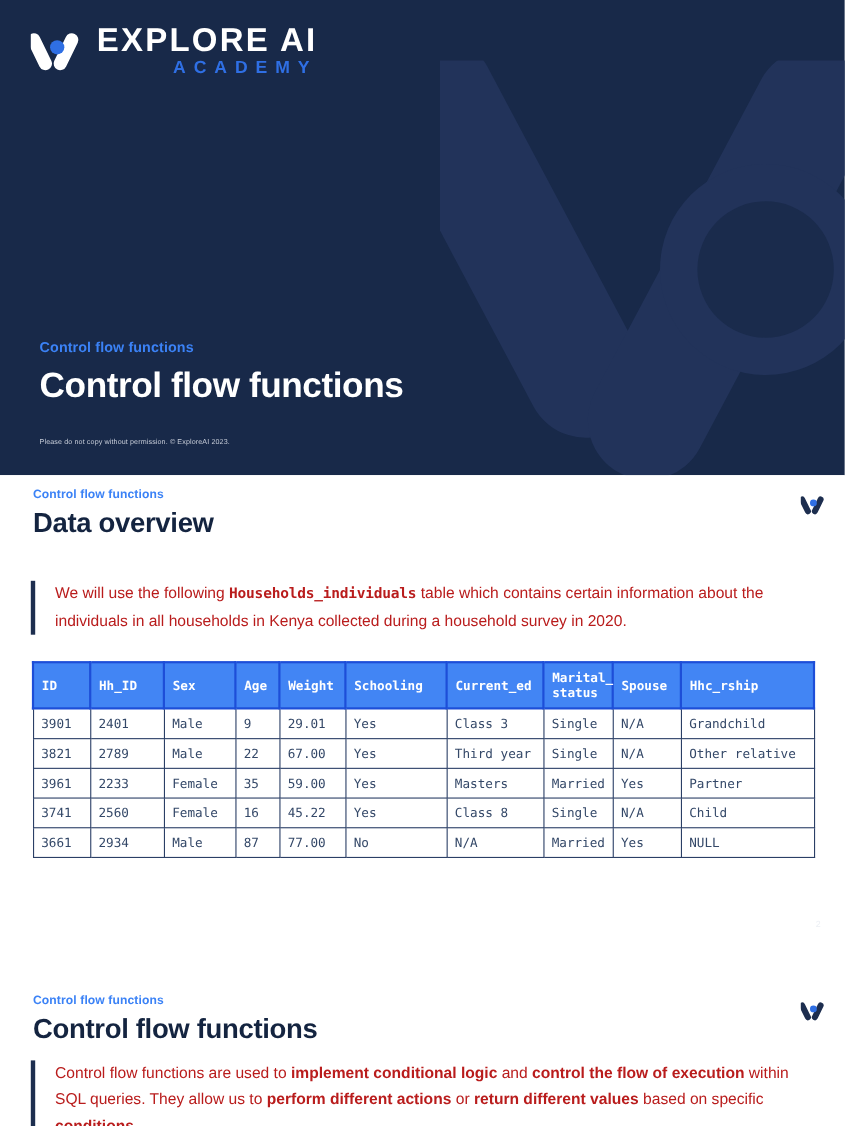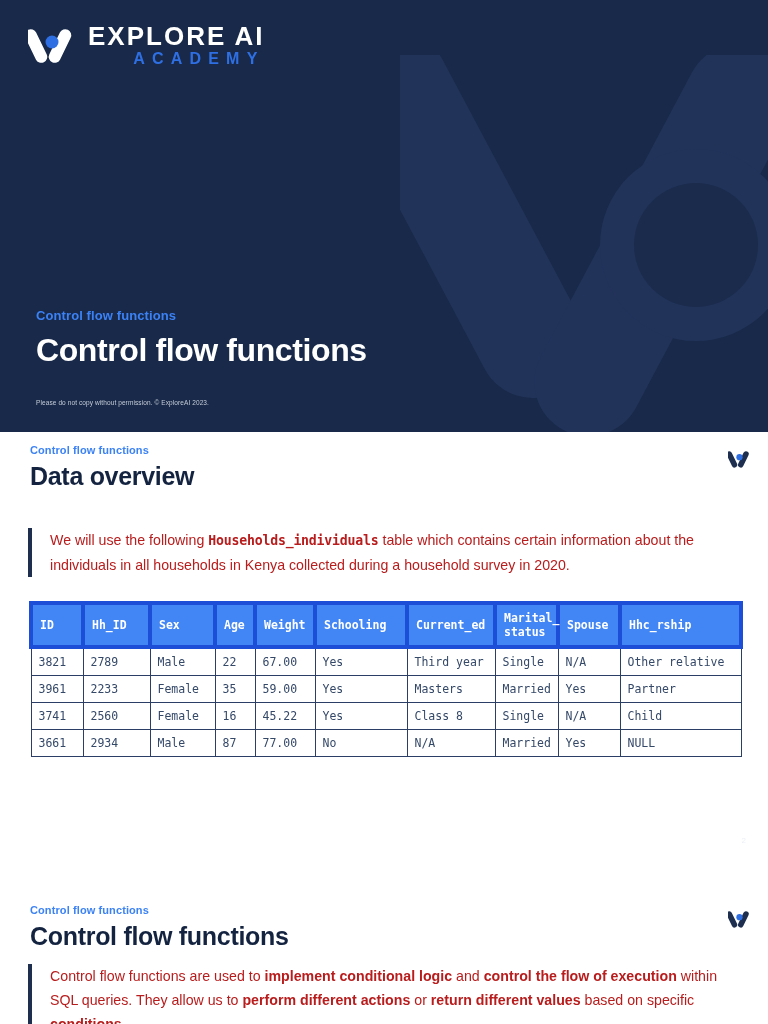--- a/index.html
+++ b/index.html
@@ -33,21 +33,21 @@
     position: absolute;
     left: 28px;
     top: 22px;
     display: flex;
     align-items: center;
     gap: 14px;
   }
   .logo-mark { width: 46px; height: 46px; flex: none; }
   .logo-words { display: flex; flex-direction: column; gap: 2px; }
   .logo-explore {
-    font-size: 26px;
+    font-size: 30px;
     font-weight: 700;
     color: #ffffff;
     letter-spacing: 2.0px;
     line-height: 1;
   }
   .logo-academy {
     font-size: 16px;
     font-weight: 700;
     color: #2f6fe4;
     letter-spacing: 7.2px;
@@ -135,21 +135,21 @@
     table-layout: fixed;
     width: 710px;
   }
   table.data th {
     background: #4285f4;
     color: #ffffff;
     font-weight: 700;
     font-size: 11.5px;
     text-align: left;
     padding: 6px 7px;
-    border: 4px solid #1d4ed8;
+    border: 2px solid #1d4ed8;
     line-height: 14px;
     vertical-align: middle;
     height: 38px;
   }
   table.data td {
     color: #344868;
     font-size: 11.5px;
     padding: 6px 7px;
     border: 1px solid #2b3f66;
     background: #ffffff;
@@ -242,20 +242,32 @@
           <th>Weight</th>
           <th>Schooling</th>
           <th>Current_ed</th>
           <th style="white-space: normal; margin-left: 12px;">Marital_​status</th>
           <th>Spouse</th>
           <th>Hhc_rship</th>
         </tr>
       </thead>
       <tbody>
           <tr>
+            <td>3901</td>
+            <td>2401</td>
+            <td>Male</td>
+            <td>9</td>
+            <td>29.01</td>
+            <td>Yes</td>
+            <td>Class 3</td>
+            <td>Single</td>
+            <td>N/A</td>
+            <td>Grandchild</td>
+          </tr>
+          <tr>
             <td>3821</td>
             <td>2789</td>
             <td>Male</td>
             <td>22</td>
             <td>67.00</td>
             <td>Yes</td>
             <td>Third year</td>
             <td>Single</td>
             <td>N/A</td>
             <td>Other relative</td>

